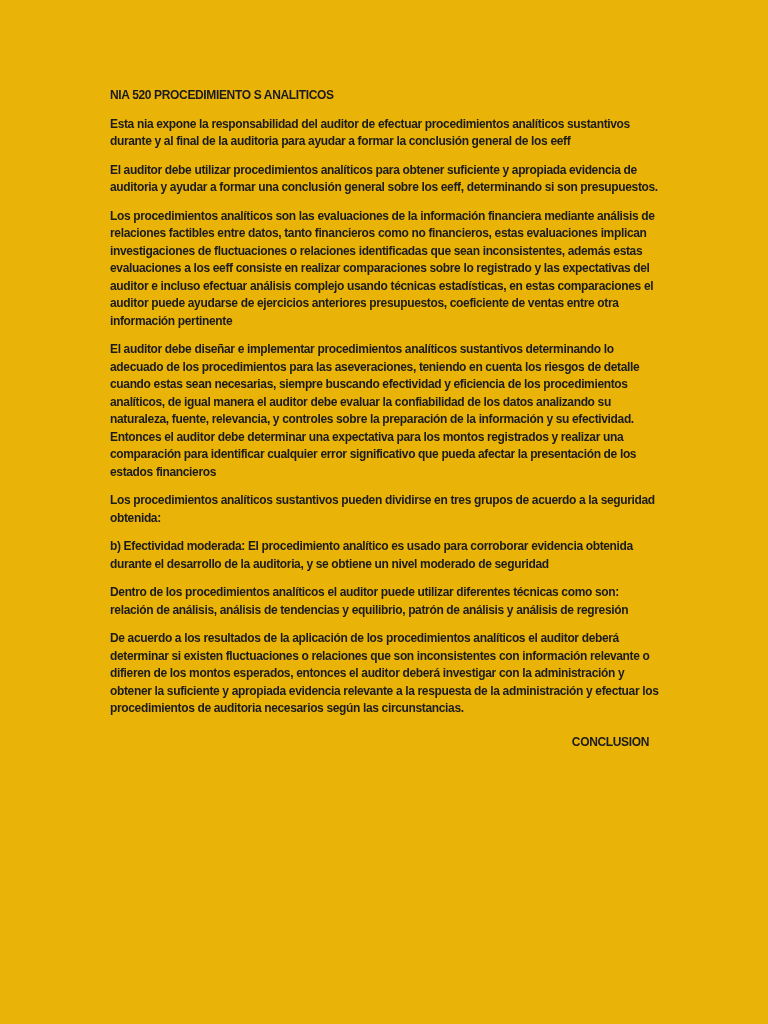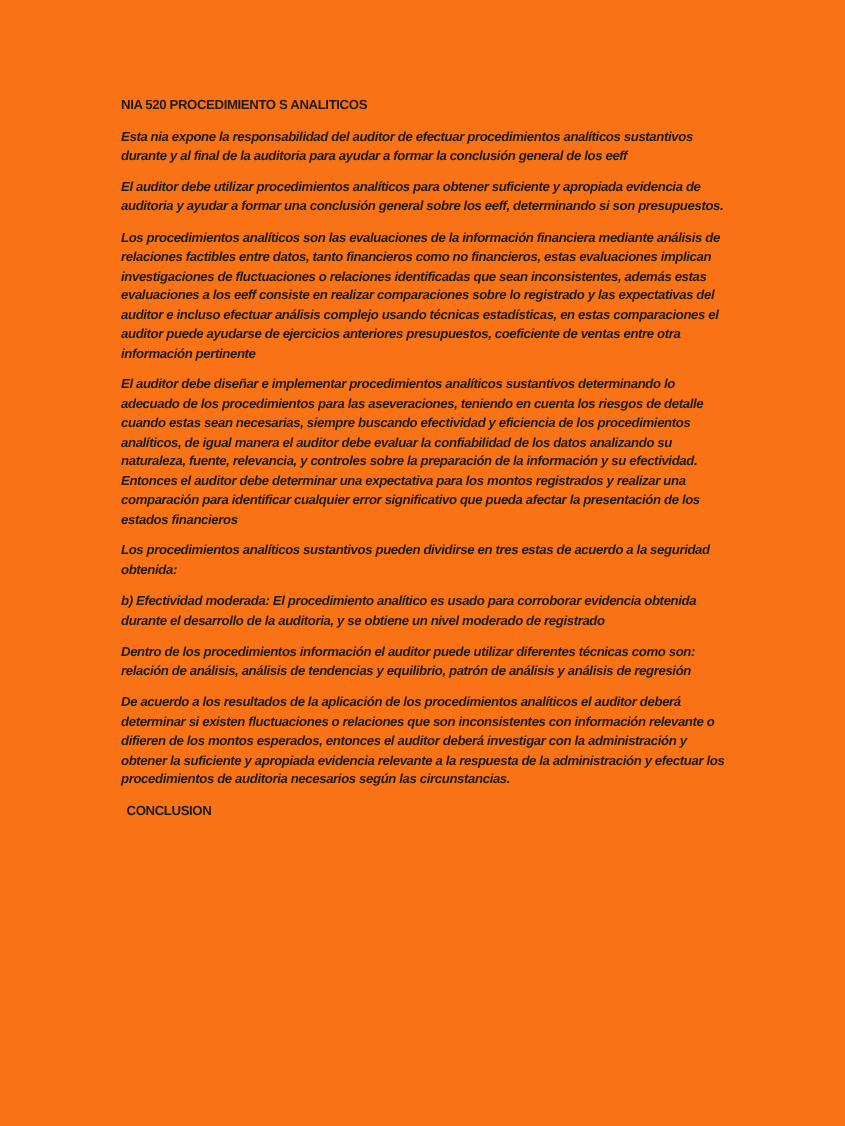--- a/index.html
+++ b/index.html
@@ -12,21 +12,21 @@
     height: 1024px;
     position: relative;
     overflow: hidden;
   }
   .doc-page {
     position: absolute;
     left: 0;
     top: 0;
     width: 768px;
     height: 1024px;
-    background: #f97316;
+    background: #eab308;
   }
   .doc-content {
     position: absolute;
     left: 110px;
     top: 87px;
     width: 555px;
     font-family: "Liberation Sans", sans-serif;
     font-weight: bold;
     font-size: 12px;
     line-height: 17.5px;
@@ -35,51 +35,51 @@
     text-align: left;
   }
   .doc-title {
     font-size: 12px;
     line-height: 17.5px;
     margin: 0 0 11px 0;
     font-weight: bold;
   }
   .doc-paragraph {
     margin: 0 4px 11px 0;
-    font-style: italic;
   }
   .doc-heading {
     font-size: 12px;
     line-height: 17.5px;
-    margin: 5px;
+    margin: 16px;
     font-weight: bold;
+    text-align: right;
   }
 </style>
 </head>
 <body>
 
 <div class="doc-page">
   <div class="doc-content">
 
     <h1 class="doc-title">NIA 520 PROCEDIMIENTO S ANALITICOS</h1>
 
     <p class="doc-paragraph">Esta nia expone la responsabilidad del auditor de efectuar procedimientos analíticos sustantivos durante y al final de la auditoria para ayudar a formar la conclusión general de los eeff</p>
 
     <p class="doc-paragraph">El auditor debe utilizar procedimientos analíticos para obtener suficiente y apropiada evidencia de auditoria y ayudar a formar una conclusión general sobre los eeff, determinando si son presupuestos.</p>
 
     <p class="doc-paragraph">Los procedimientos analíticos son las evaluaciones de la información financiera mediante análisis de relaciones factibles entre datos, tanto financieros como no financieros, estas evaluaciones implican investigaciones de fluctuaciones o relaciones identificadas que sean inconsistentes, además estas evaluaciones a los eeff consiste en realizar comparaciones sobre lo registrado y las expectativas del auditor e incluso efectuar análisis complejo usando técnicas estadísticas, en estas comparaciones el auditor puede ayudarse de ejercicios anteriores presupuestos, coeficiente de ventas entre otra información pertinente</p>
 
     <p class="doc-paragraph">El auditor debe diseñar e implementar procedimientos analíticos sustantivos determinando lo adecuado de los procedimientos para las aseveraciones, teniendo en cuenta los riesgos de detalle cuando estas sean necesarias, siempre buscando efectividad y eficiencia de los procedimientos analíticos, de igual manera el auditor debe evaluar la confiabilidad de los datos analizando su naturaleza, fuente, relevancia, y controles sobre la preparación de la información y su efectividad. Entonces el auditor debe determinar una expectativa para los montos registrados y realizar una comparación para identificar cualquier error significativo que pueda afectar la presentación de los estados financieros</p>
 
-    <p class="doc-paragraph">Los procedimientos analíticos sustantivos pueden dividirse en tres estas de acuerdo a la seguridad obtenida:</p>
+    <p class="doc-paragraph">Los procedimientos analíticos sustantivos pueden dividirse en tres grupos de acuerdo a la seguridad obtenida:</p>
 
 
-    <p class="doc-paragraph">b) Efectividad moderada: El procedimiento analítico es usado para corroborar evidencia obtenida durante el desarrollo de la auditoria, y se obtiene un nivel moderado de registrado</p>
+    <p class="doc-paragraph">b) Efectividad moderada: El procedimiento analítico es usado para corroborar evidencia obtenida durante el desarrollo de la auditoria, y se obtiene un nivel moderado de seguridad</p>
 
 
-    <p class="doc-paragraph">Dentro de los procedimientos información el auditor puede utilizar diferentes técnicas como son: relación de análisis, análisis de tendencias y equilibrio, patrón de análisis y análisis de regresión</p>
+    <p class="doc-paragraph">Dentro de los procedimientos analíticos el auditor puede utilizar diferentes técnicas como son: relación de análisis, análisis de tendencias y equilibrio, patrón de análisis y análisis de regresión</p>
 
     <p class="doc-paragraph">De acuerdo a los resultados de la aplicación de los procedimientos analíticos el auditor deberá determinar si existen fluctuaciones o relaciones que son inconsistentes con información relevante o difieren de los montos esperados, entonces el auditor deberá investigar con la administración y obtener la suficiente y apropiada evidencia relevante a la respuesta de la administración y efectuar los procedimientos de auditoria necesarios según las circunstancias.</p>
 
     <h2 class="doc-heading">CONCLUSION</h2>
 
   </div>
 </div>
 
 </body></html>

